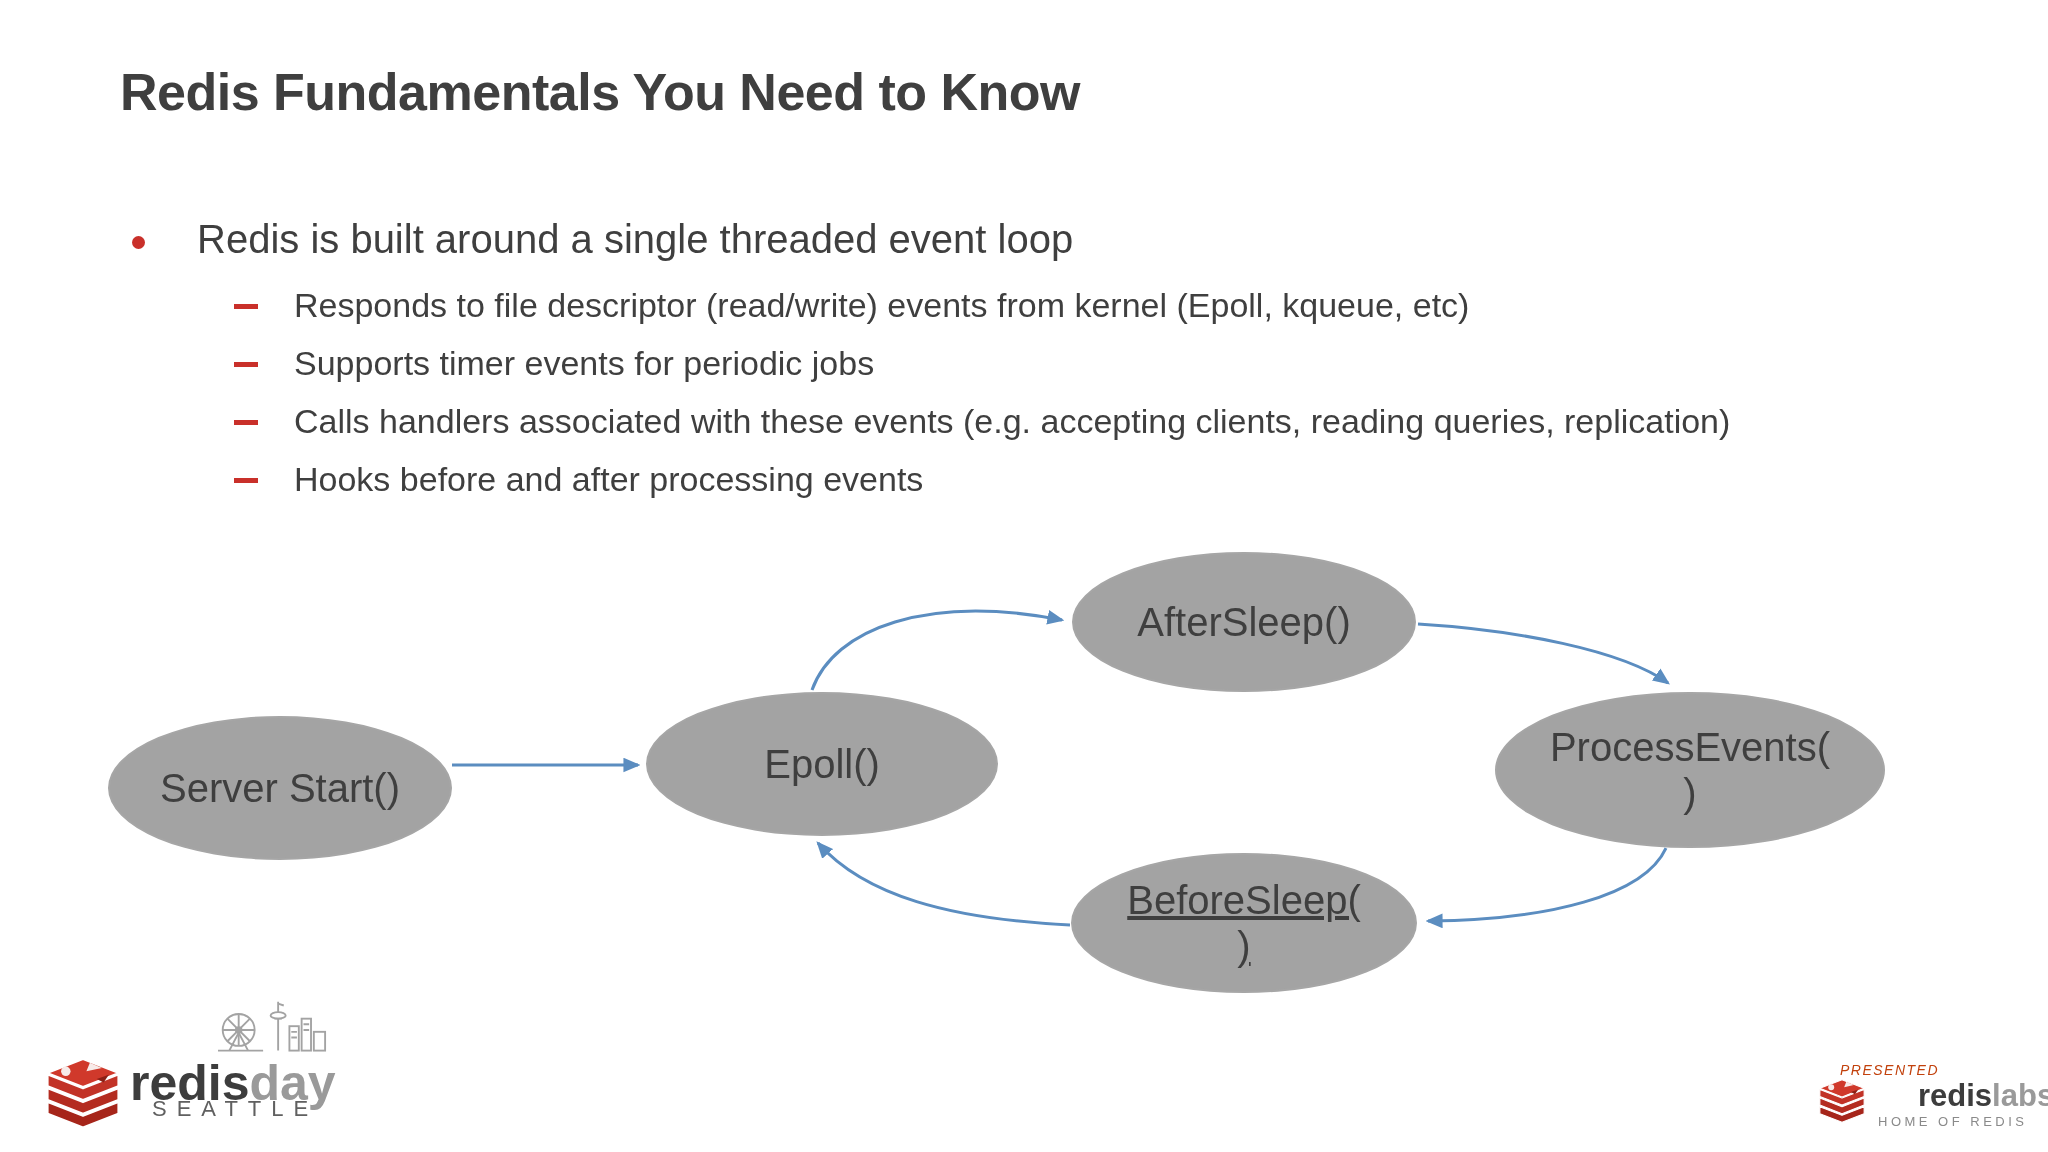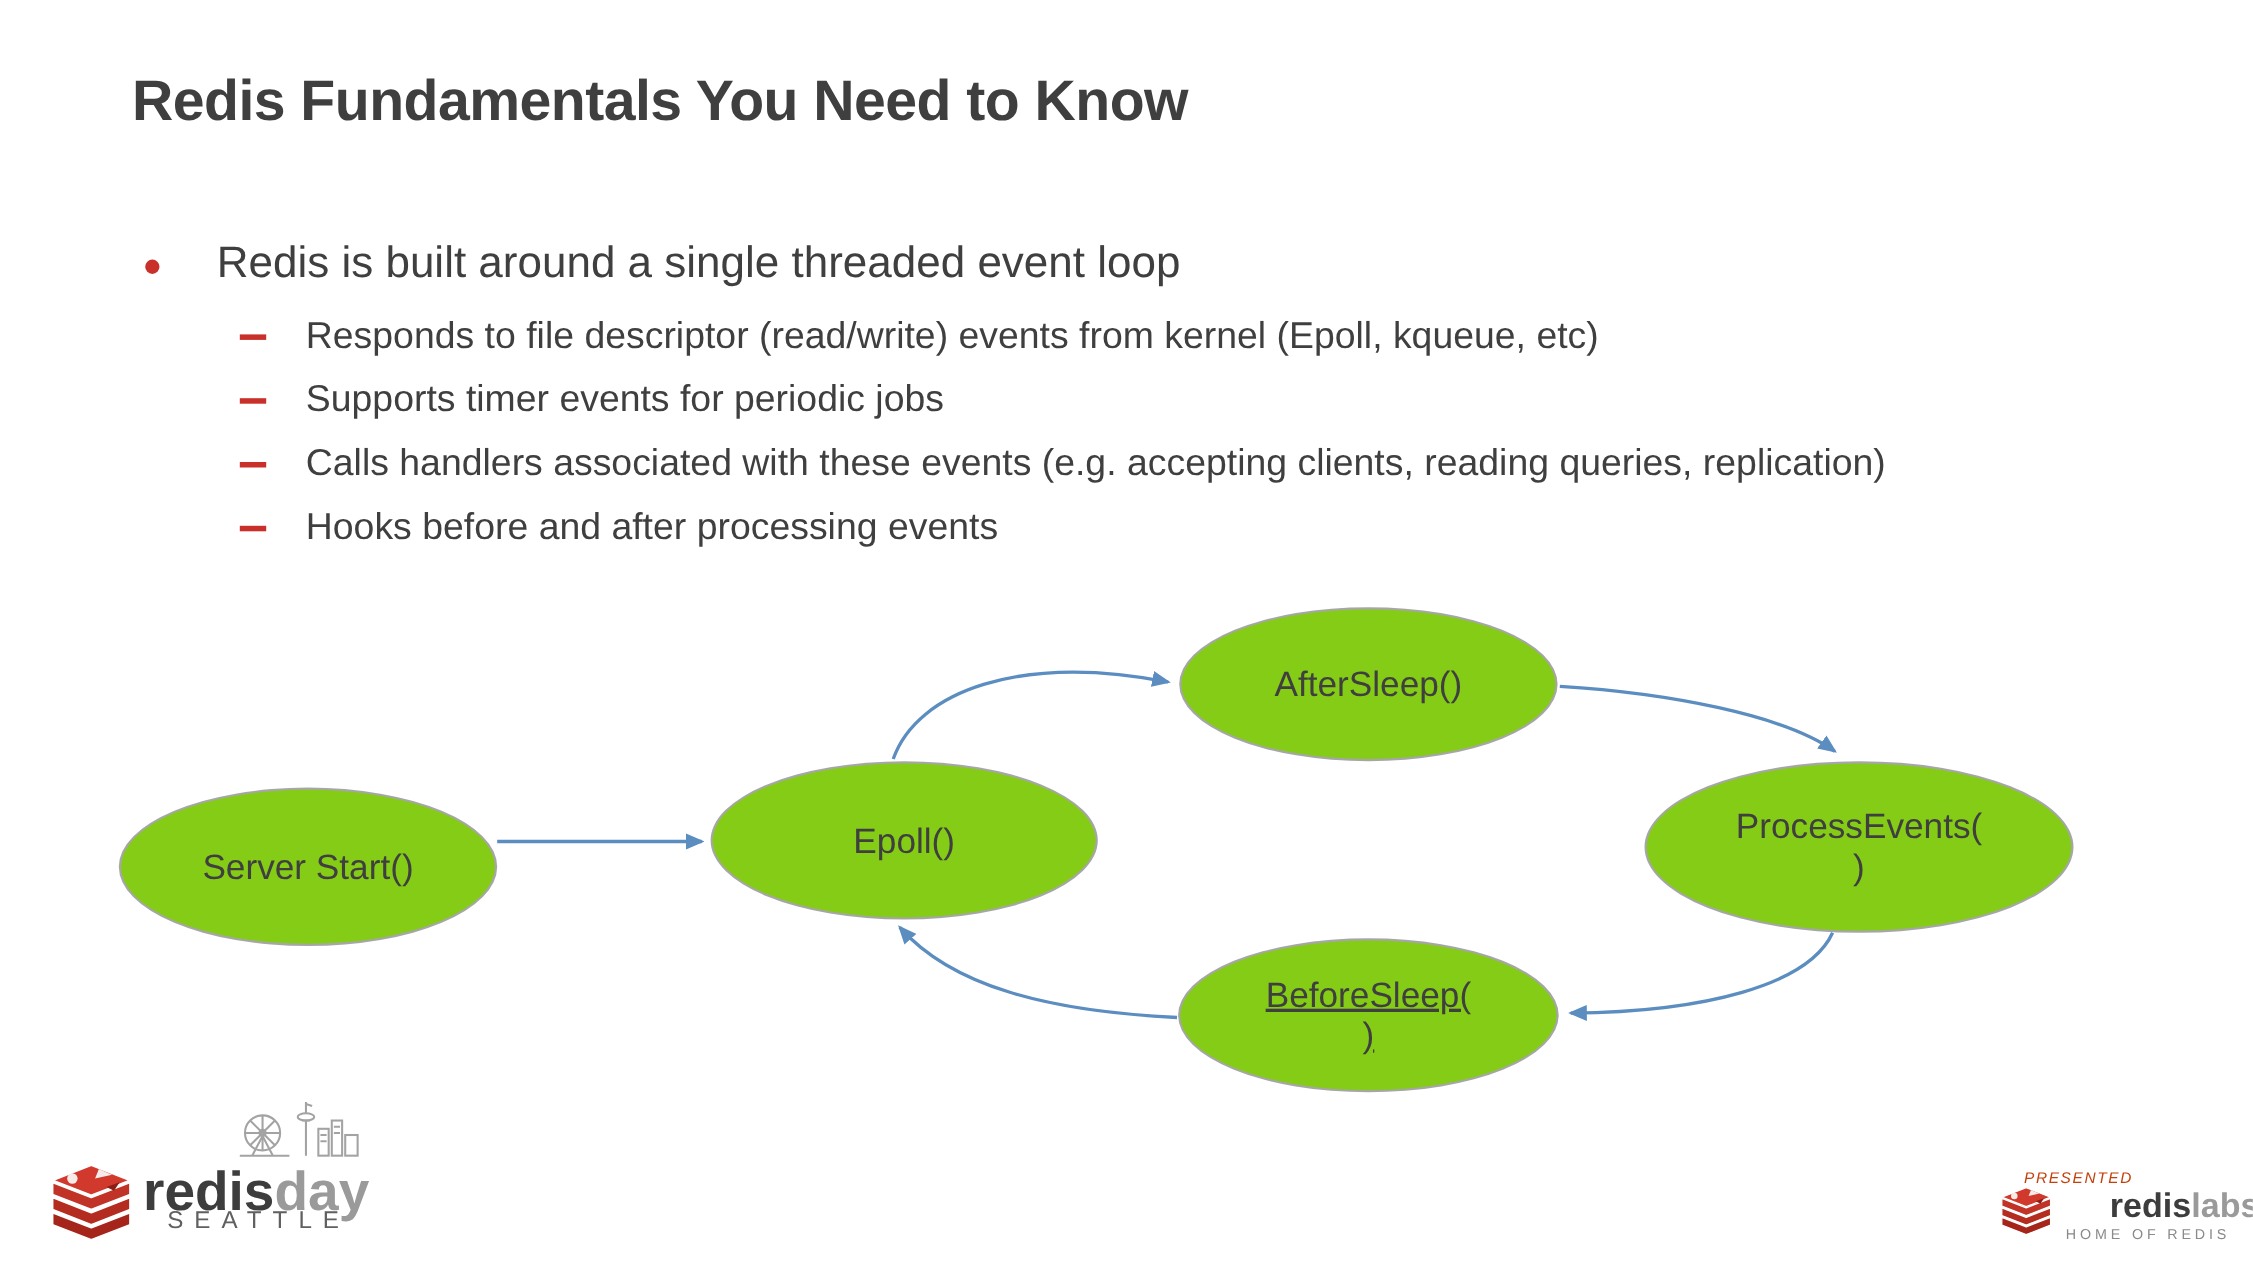--- a/index.html
+++ b/index.html
@@ -21,36 +21,36 @@
   }
   .main-bullet{
     position:absolute;left:132px;top:217px;display:flex;align-items:center;
     font-size:40px;color:var(--text);
   }
   .main-bullet .dot{
     width:13px;height:13px;border-radius:50%;background:var(--red);
     margin-right:52px;flex:none;margin-top:6px;
   }
   .sub-bullets{
-    position:absolute;left:218px;top:276px;margin:0;padding:0;list-style:none;
+    position:absolute;left:234px;top:276px;margin:0;padding:0;list-style:none;
   }
   .sub-bullets li{
     display:flex;align-items:center;height:58px;font-size:34px;color:var(--text);
   }
   .sub-bullets .dash{
     width:24px;height:5px;background:var(--red);margin-right:36px;flex:none;margin-top:2px;
   }
   
   .diagram-arrows{position:absolute;left:0;top:0;z-index:2;pointer-events:none;}
   .diagram-arrows path.edge{fill:none;stroke:var(--arrow);stroke-width:3;}
   .arrowhead{fill:var(--arrow);}
   .node{
-    position:absolute;z-index:1;background:#84cc16;border:2px solid var(--node-border);
+    position:absolute;z-index:1;background:#a3a3a3;border:2px solid var(--node-border);
     border-radius:50%;display:flex;align-items:center;justify-content:center;
-    text-align:center;font-size:32px;color:var(--text);white-space:pre-line;line-height:1.15;
+    text-align:center;font-size:40px;color:var(--text);white-space:pre-line;line-height:1.15;
   }
   .node-server-start{left:108px;top:716px;width:344px;height:144px;align-items:center;}
   .node-epoll{left:646px;top:692px;width:352px;height:144px;}
   .node-after-sleep{left:1072px;top:552px;width:344px;height:140px;}
   .node-process-events{left:1495px;top:692px;width:390px;height:156px;}
   .node-before-sleep{left:1071px;top:853px;width:346px;height:140px;text-decoration:underline;}
   
   .logo-left{position:absolute;left:40px;top:998px;width:330px;height:150px;}
   .cube-lg{position:absolute;left:0;top:54px;width:86px;height:92px;}
   .skyline{position:absolute;left:175px;top:0;width:115px;height:62px;}

